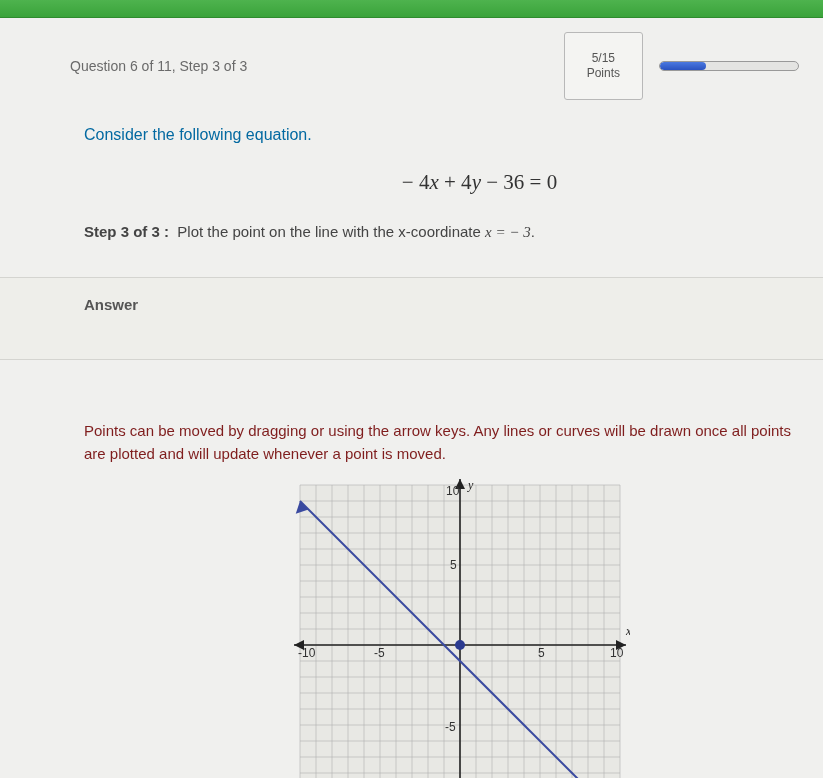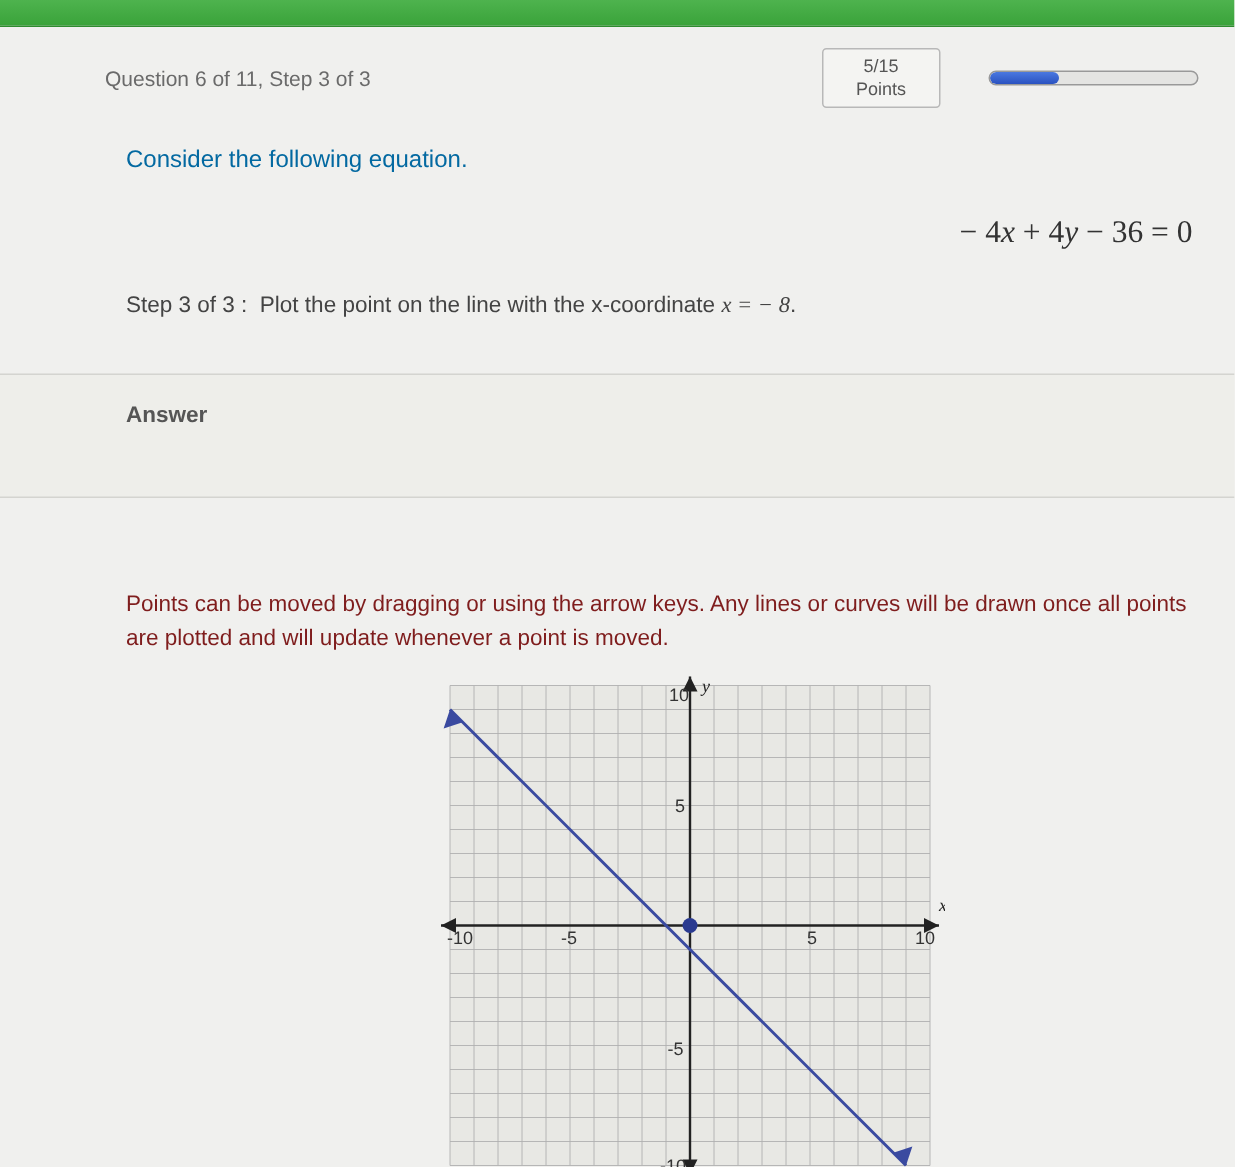--- a/index.html
+++ b/index.html
@@ -11,31 +11,31 @@
   }
   .top-bar {
     height: 18px;
     background: linear-gradient(to bottom, #4eb34e, #3aa33a);
     border-bottom: 1px solid #2e8b2e;
   }
   .header-row {
     display: flex;
     align-items: center;
     padding: 14px 24px 10px 70px;
-    gap: 32px;
+    gap: 16px;
   }
   .question-label {
     font-size: 14px;
     color: #6a6a6a;
     flex: 1;
   }
   .score-box {
     border: 1px solid #b8b8b8;
     border-radius: 3px;
-    padding: 4px 22px;
+    padding: 18px 22px;
     text-align: center;
     font-size: 12px;
     color: #555;
     line-height: 1.25;
     background: #f4f4f2;
   }
   .progress-wrap {
     width: 140px;
     height: 10px;
     border: 1px solid #999;
@@ -54,30 +54,30 @@
   }
   .prompt {
     font-size: 16px;
     color: #0369a1;
     margin-bottom: 26px;
   }
   .equation {
     font-family: "Times New Roman", serif;
     font-size: 21px;
     color: #333;
-    text-align: right;
+    text-align: center;
     margin-bottom: 28px;
     margin-left: 80px;
   }
   .step-row {
     font-size: 15px;
     color: #444;
     margin-bottom: 36px;
   }
-  .step-row b { font-weight: normal; }
+  .step-row b { font-weight: bold; }
   .step-row .math { font-family: "Times New Roman", serif; font-style: italic; }
   .answer-section {
     border-top: 1px solid #d4d4d0;
     border-bottom: 1px solid #d4d4d0;
     background: #eeeeea;
     padding: 18px 16px 46px 84px;
     font-size: 15px;
     font-weight: bold;
     color: #555;
     margin-left: -84px;
@@ -123,21 +123,21 @@
   </div>
 </div>
 
 <div class="content">
   <p class="prompt">Consider the following equation.</p>
   <div class="equation">
     − 4<span style="font-style:italic">x</span> + 4<span style="font-style:italic">y</span> − 36 = 0
   </div>
   <div class="step-row">
     <b>Step 3 of 3 :</b>
-    &nbsp;<span>Plot the point on the line with the x-coordinate </span><span class="math">x = − 8</span><span>.</span>
+    &nbsp;<span>Plot the point on the line with the x-coordinate </span><span class="math">x = − 3</span><span>.</span>
   </div>
 
   <div class="answer-section">
     <span>Answer</span>
   </div>
 
   <p class="instructions">Points can be moved by dragging or using the arrow keys. Any lines or curves will be drawn once all points are plotted and will update whenever a point is moved.</p>
 
   <div class="graph-wrap">
     <svg class="graph" width="340" height="340" viewBox="0 0 340 340">

